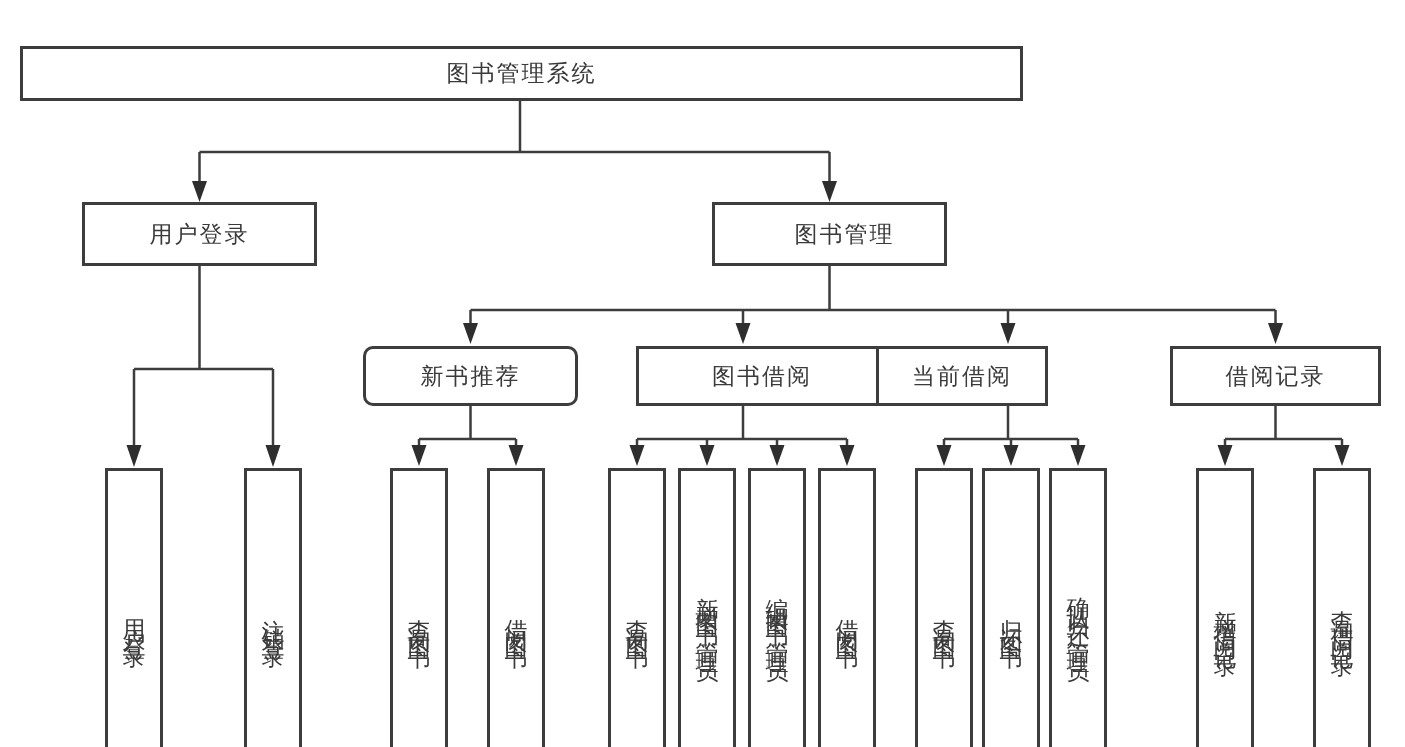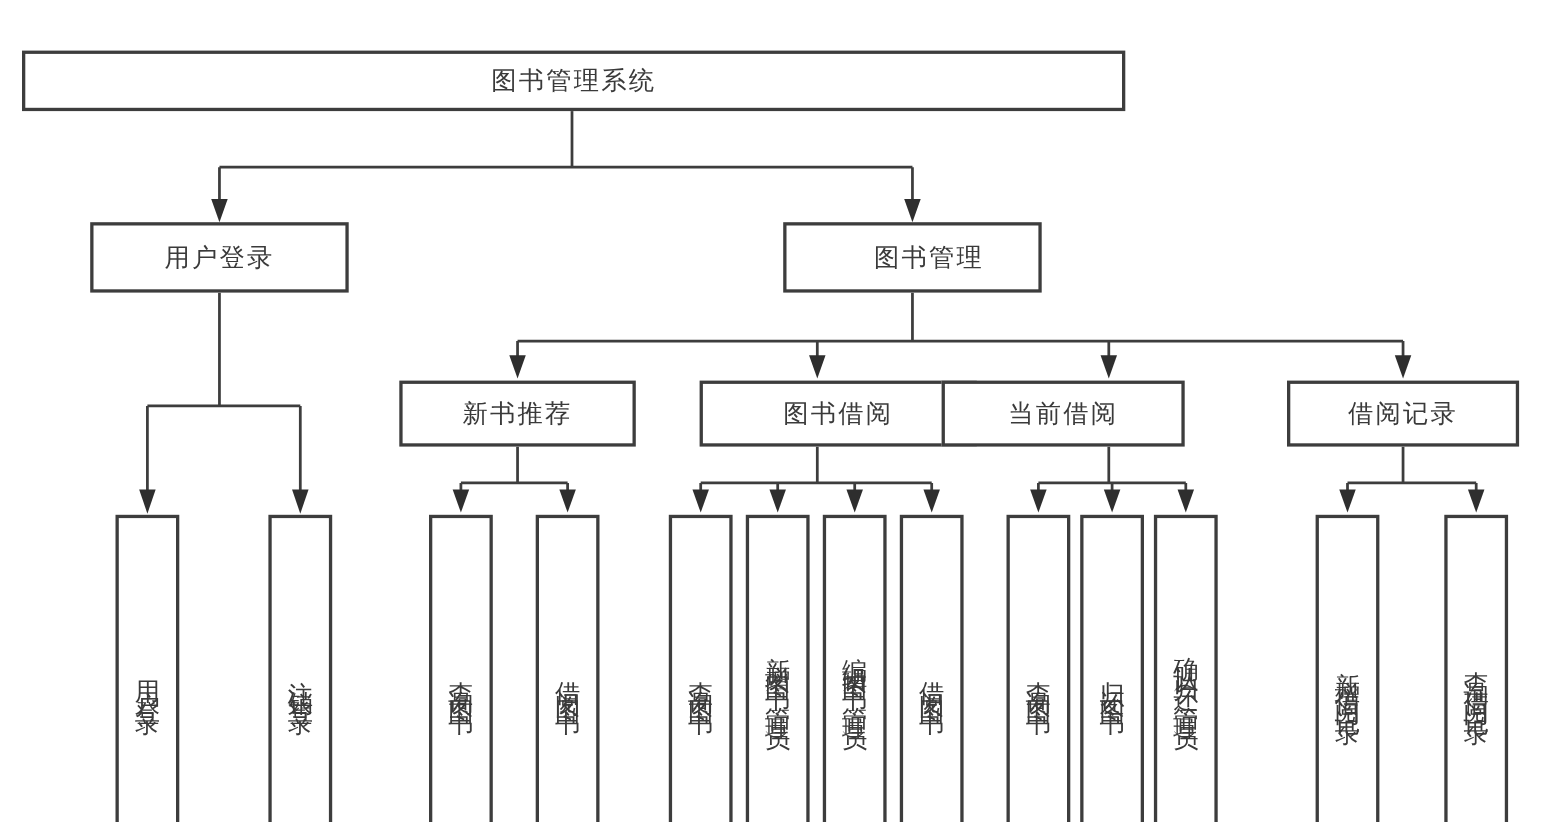--- a/index.html
+++ b/index.html
@@ -32,23 +32,23 @@
     align-items: center;
     justify-content: center;
     font-size: 23px;
     letter-spacing: 2px;
     z-index: 2;
   }
   .root  { left: 20px;  top: 13px;  width: 1003px; height: 55px; }
   .lvl2a { left: 82px;  top: 169px; width: 235px;  height: 64px; }
   .lvl2b { left: 712px; top: 169px; width: 235px;  height: 64px; padding-left: 30px; }
   .lvl3  { top: 313px; height: 60px; }
-  .l3a { left: 363px;  width: 215px; }
+  .l3a { left: 363px;  width: 215px; border-radius: 10px; }
   .l3b { left: 636px;  width: 252px; }
-  .l3c { left: 856px;  width: 221px; }
+  .l3c { left: 876px;  width: 172px; }
   .l3d { left: 1170px; width: 211px; }
   .leaf { top: 435px; height: 302px; width: 58px; }
   .leaf span {
     writing-mode: vertical-rl;
     text-orientation: mixed;
     letter-spacing: 9px;
     line-height: 1;
     white-space: nowrap;
   }
   .p1  { left: 105px; }

